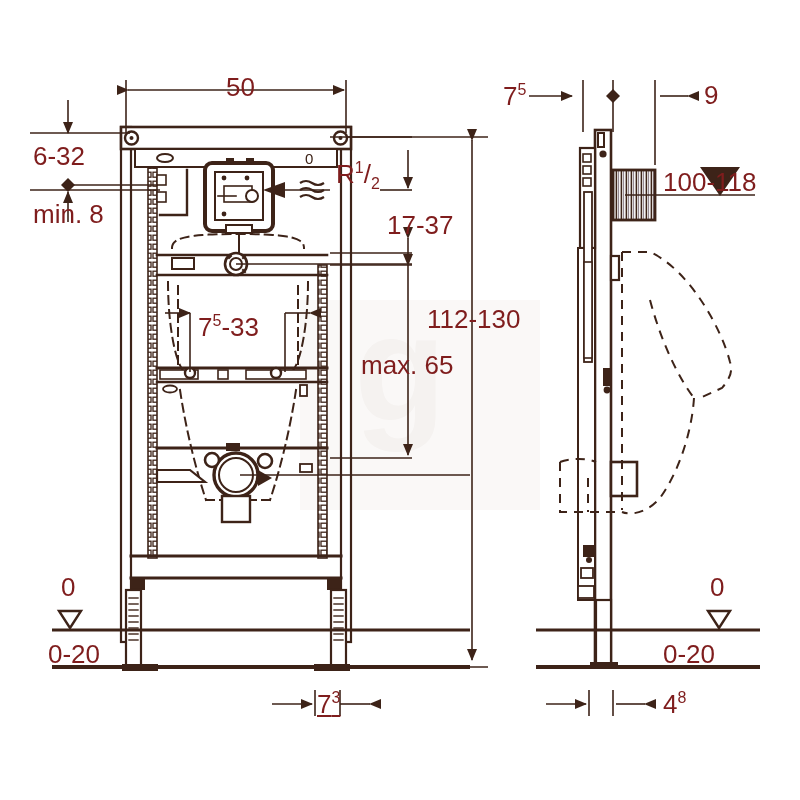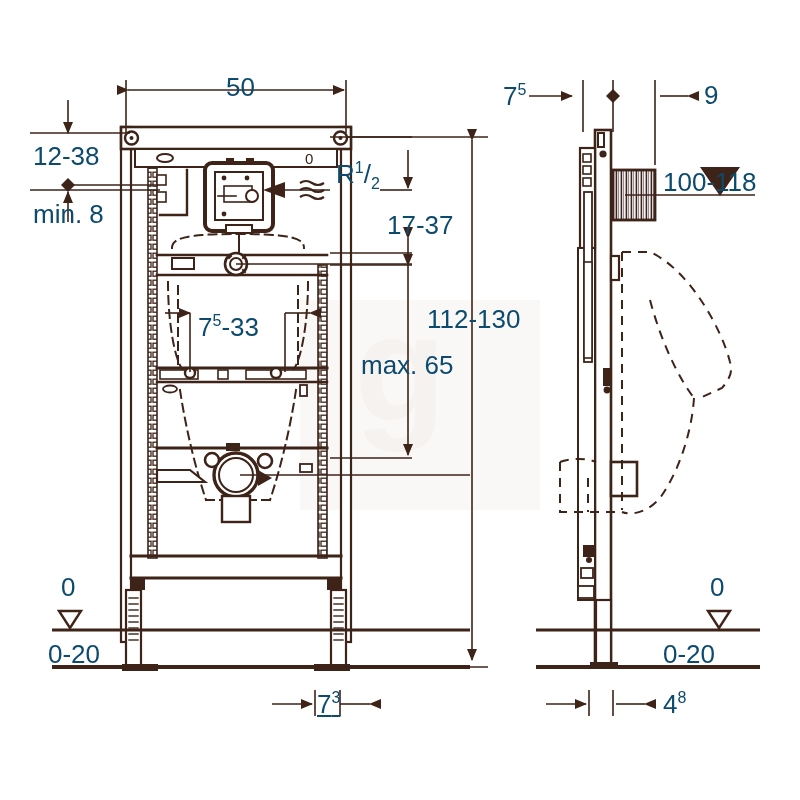--- a/index.html
+++ b/index.html
@@ -1,21 +1,21 @@
 <!DOCTYPE html>
 <html><head>
 <meta charset="utf-8">
 <style>
   html,body{margin:0;padding:0;background:#ffffff;}
   body{width:800px;height:800px;overflow:hidden;
        font-family:"Liberation Sans", sans-serif;color:#3d2318;}
   #stage{position:relative;width:800px;height:800px;background:#fff;}
   svg{display:block;}
   .lbl{position:absolute;font-family:"Liberation Sans",sans-serif;
-       color:#0c4a6e;white-space:nowrap;line-height:1;}
+       color:#7f1d1d;white-space:nowrap;line-height:1;}
   .big{font-size:26px;}
   .sup{font-size:16px;vertical-align:super;}
   .frac{font-size:16px;vertical-align:super;}
   .fracb{font-size:16px;vertical-align:sub;}
 </style>
 </head>
 <body>
 
 <div id="stage">
 
@@ -272,21 +272,21 @@
 
   <g>
     <use href="#leveltri" x="70" y="611"></use>
     <use href="#leveltri" x="719" y="611"></use>
   </g>
 
 </svg>
 
 <div class="lbl big" style="left:226px;top:74px;">50</div>
 
-<div class="lbl big" style="left:33px;top:143px;">12-38</div>
+<div class="lbl big" style="left:33px;top:143px;">6-32</div>
 
 <div class="lbl big" style="left:33px;top:201px;">min. 8</div>
 
 <div class="lbl big" style="left:328px;top:160px;margin-left:8px;"><span>R</span><span class="frac">1</span>/<span class="fracb">2</span></div>
 
 <div class="lbl big" style="left:366px;top:212px;margin-left:21px;">17-37</div>
 
 <div class="lbl big" style="left:198px;top:299px;margin-top:14px;"><span>7</span><span class="sup">5</span><span>-33</span></div>
 
 <div class="lbl big" style="left:361px;top:352px;">max. 65</div>

